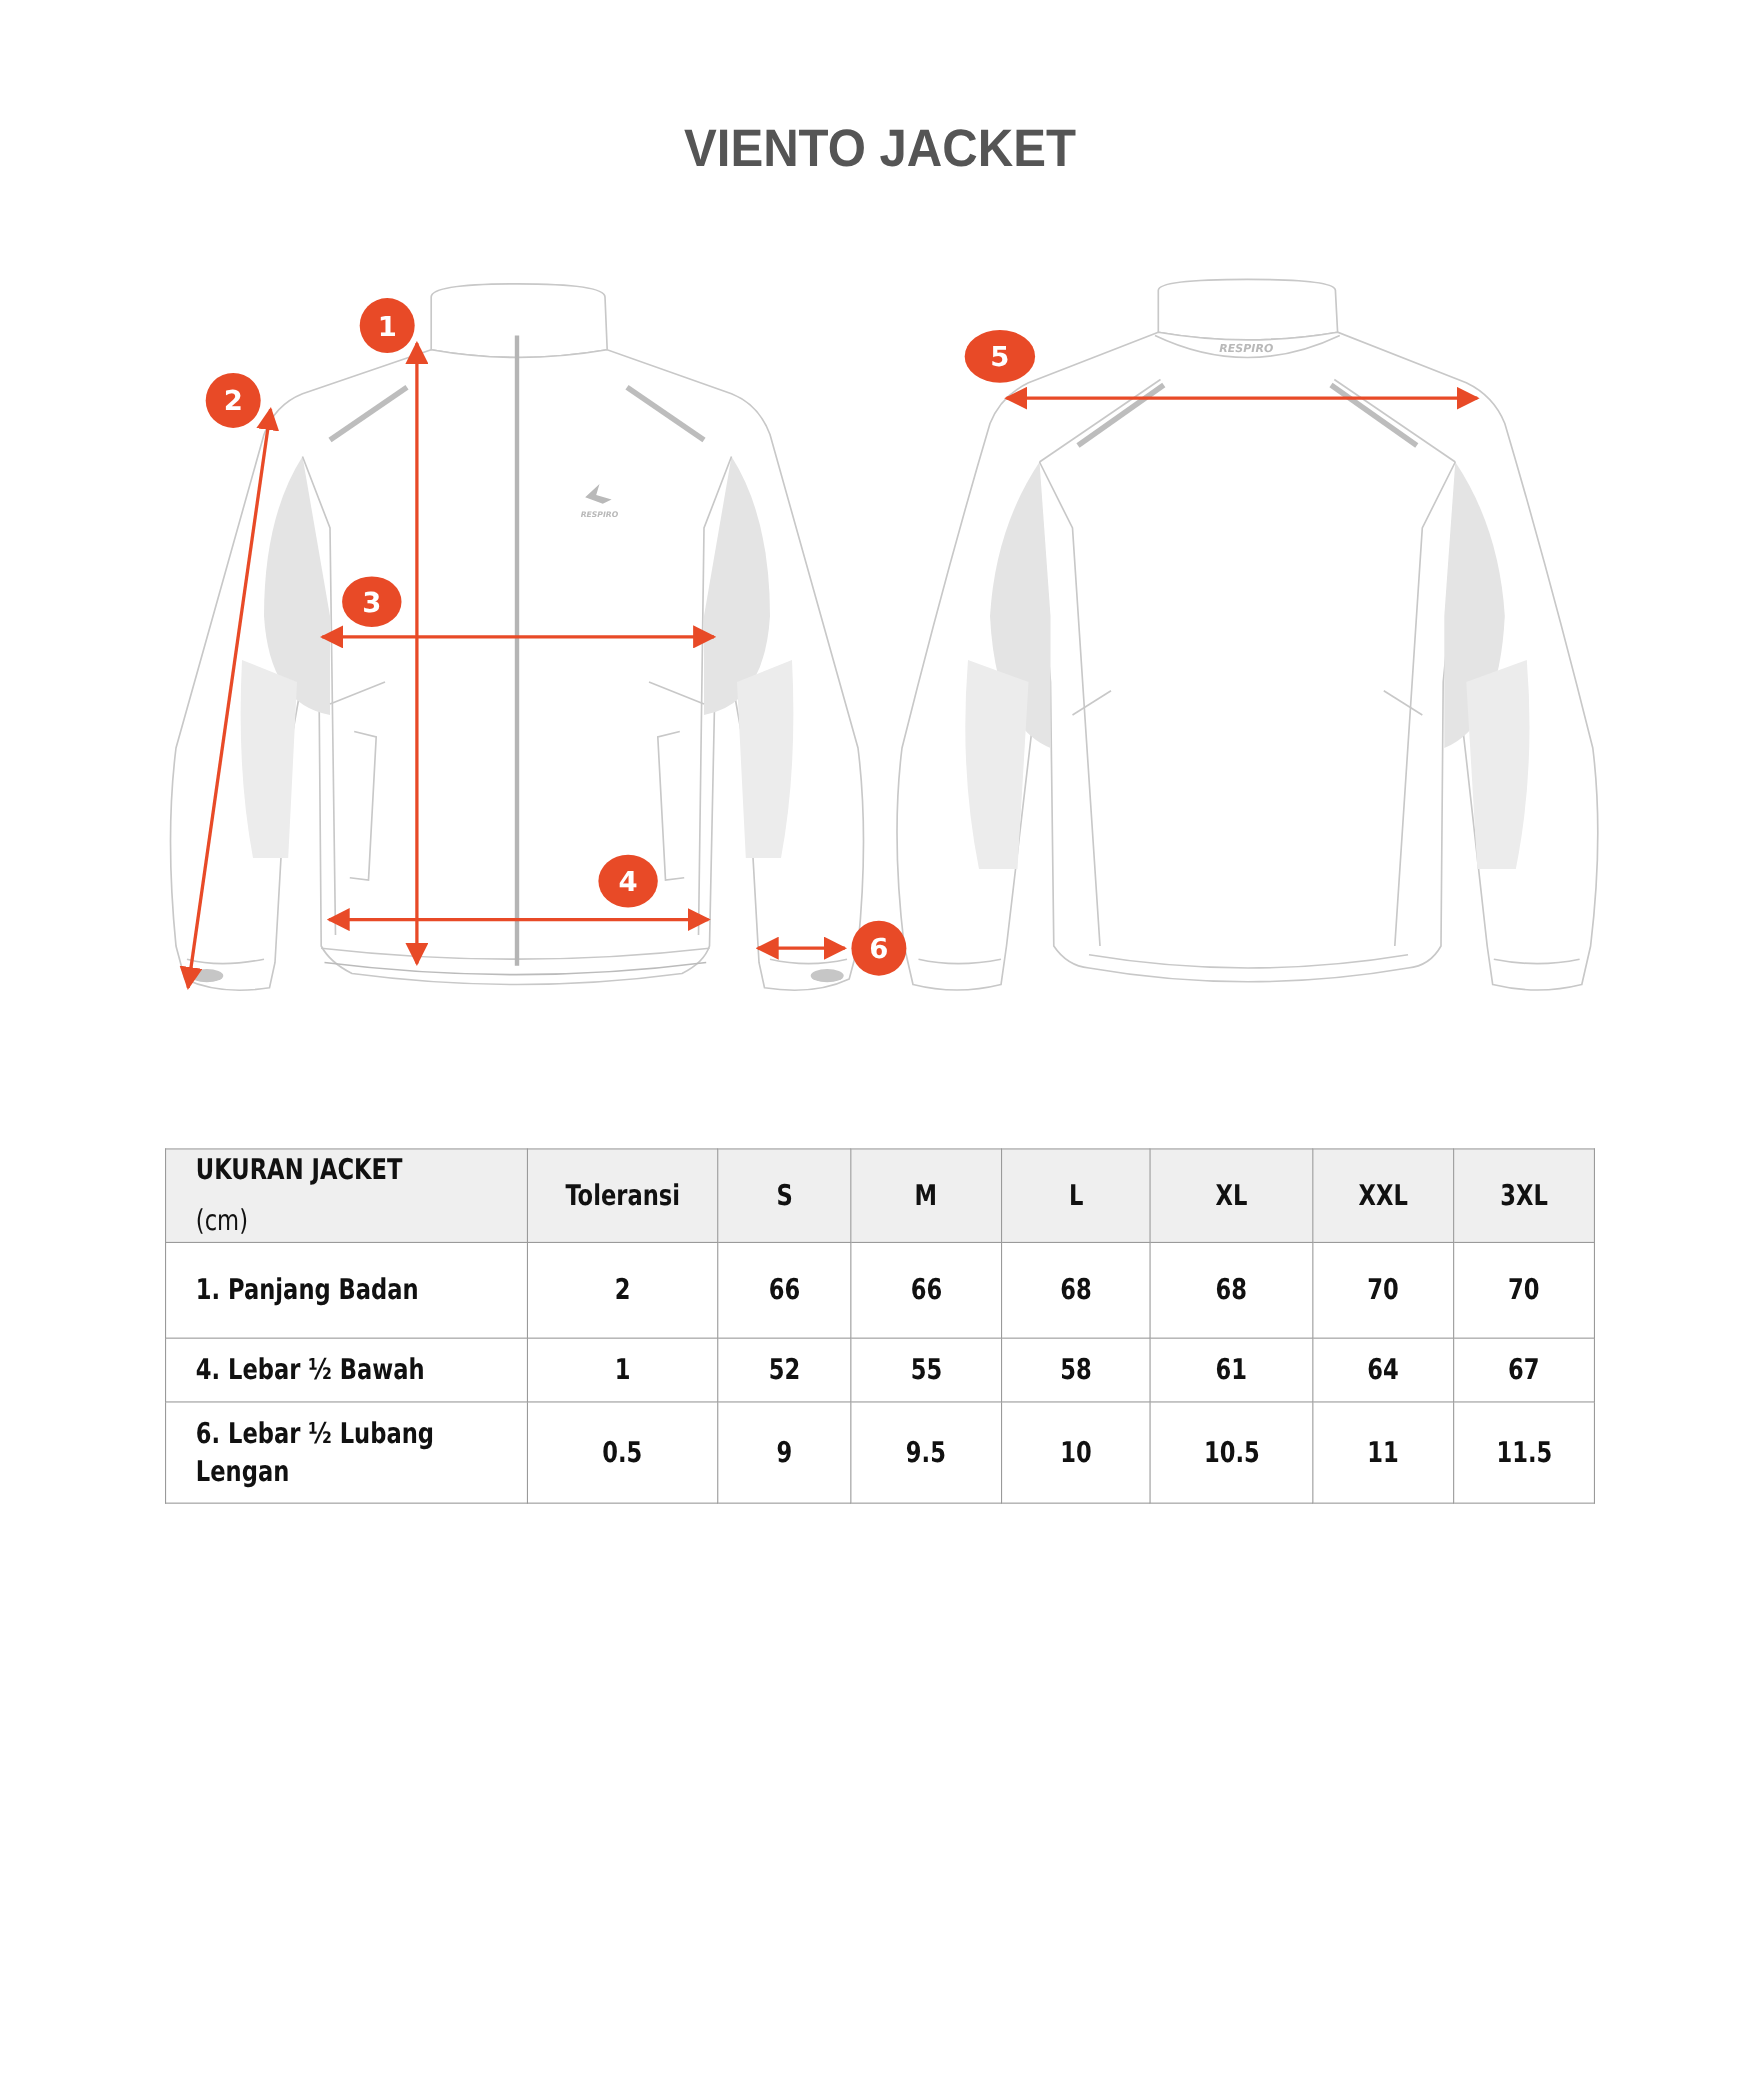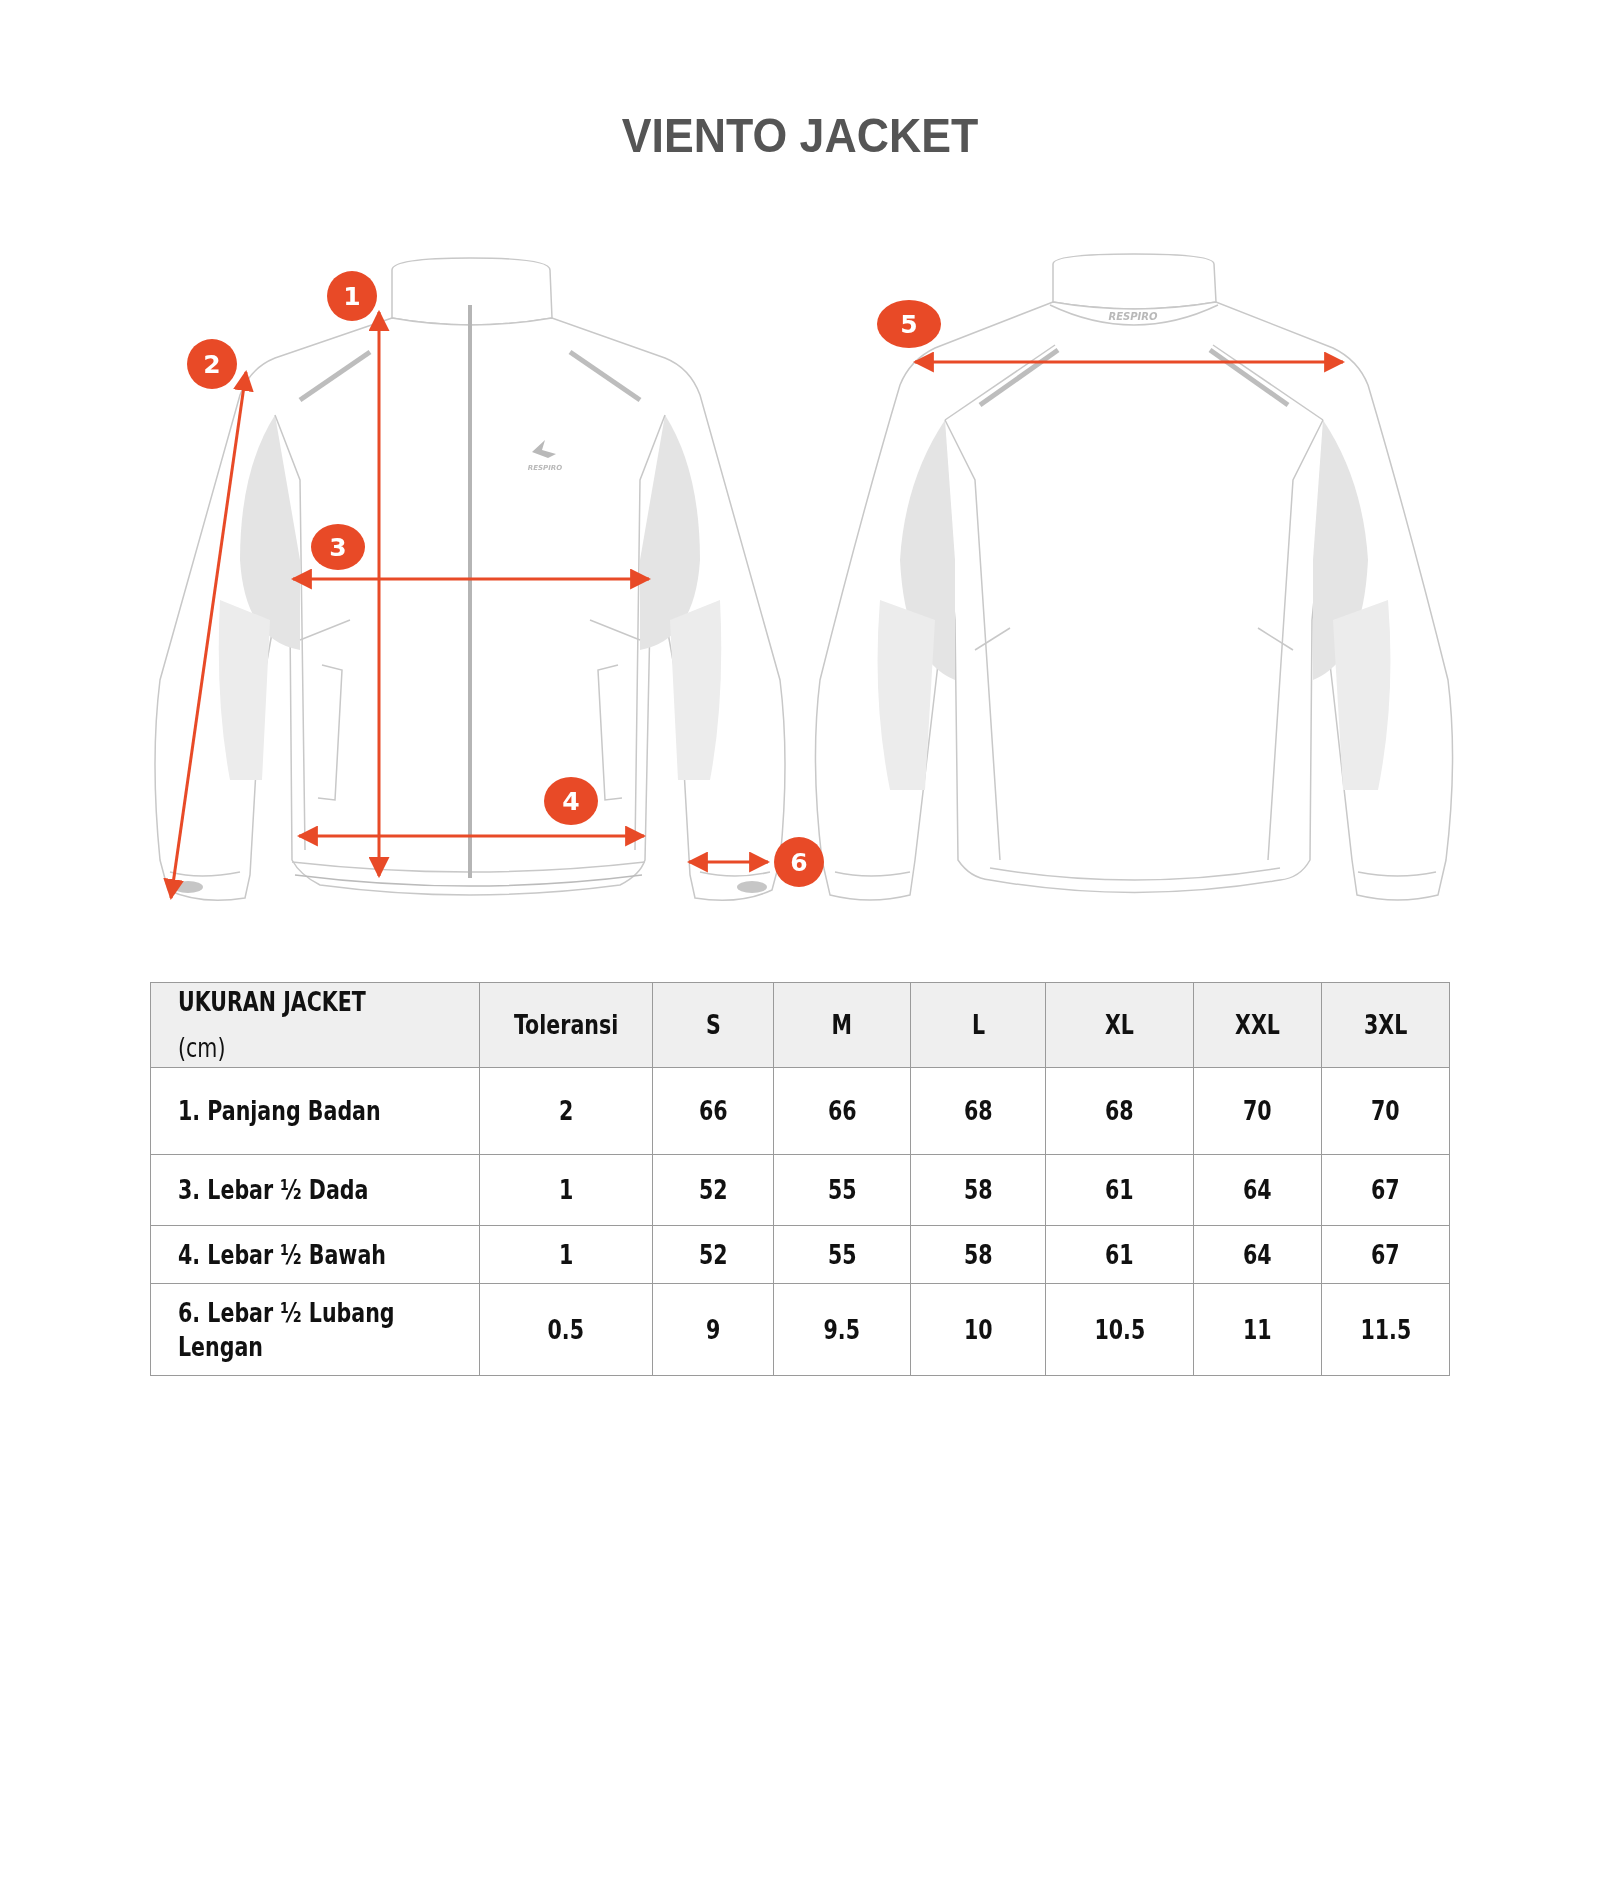--- a/index.html
+++ b/index.html
@@ -7,21 +7,21 @@
   .title {
     position: absolute; left: 0; width: 1600px; top: 108px; text-align: center;
     font-family: "Liberation Sans", sans-serif; font-weight: 700; font-size: 48px;
     color: #555555; letter-spacing: 0px; transform: scaleX(0.93);
   }
   .illus { position: absolute; left: 0; top: 0; width: 1600px; height: 960px; }
   .badge-text { font-family: "DejaVu Sans", sans-serif; font-weight: 700; font-size: 25px; fill: #ffffff; }
   .brand-text { font-family: "DejaVu Sans", sans-serif; font-style: italic; font-weight: 700; fill: #b9b9b9; }
 
   table.size-table {
-    position: absolute; left: 150px; top: 982px; width: 1299px;
+    position: absolute; left: 150px; top: 1044px; width: 1299px;
     border-collapse: collapse; table-layout: fixed;
     font-family: "DejaVu Sans Condensed", "DejaVu Sans", sans-serif;
     color: #111111;
   }
   table.size-table th, table.size-table td {
     border: 1.5px solid #9a9a9a; text-align: center; vertical-align: middle;
     font-weight: 700; font-size: 26px; padding: 0;
   }
   table.size-table thead th { background: #efefef; height: 84px; }
   table.size-table th.first { text-align: left; padding-left: 27px; line-height: 34px; }
@@ -167,30 +167,20 @@
     <tr style="height:87px">
       <td class="label"><span class="cond">1. Panjang Badan</span></td>
       <td><span class="condc">2</span></td>
       <td><span class="condc">66</span></td>
       <td><span class="condc">66</span></td>
       <td><span class="condc">68</span></td>
       <td><span class="condc">68</span></td>
       <td><span class="condc">70</span></td>
       <td><span class="condc">70</span></td>
     </tr>
-    <tr style="height:71px">
-      <td class="label"><span class="cond">3. Lebar ½ Dada</span></td>
-      <td><span class="condc">1</span></td>
-      <td><span class="condc">52</span></td>
-      <td><span class="condc">55</span></td>
-      <td><span class="condc">58</span></td>
-      <td><span class="condc">61</span></td>
-      <td><span class="condc">64</span></td>
-      <td><span class="condc">67</span></td>
-    </tr>
     <tr style="height:58px">
       <td class="label"><span class="cond">4. Lebar ½ Bawah</span></td>
       <td><span class="condc">1</span></td>
       <td><span class="condc">52</span></td>
       <td><span class="condc">55</span></td>
       <td><span class="condc">58</span></td>
       <td><span class="condc">61</span></td>
       <td><span class="condc">64</span></td>
       <td><span class="condc">67</span></td>
     </tr>

